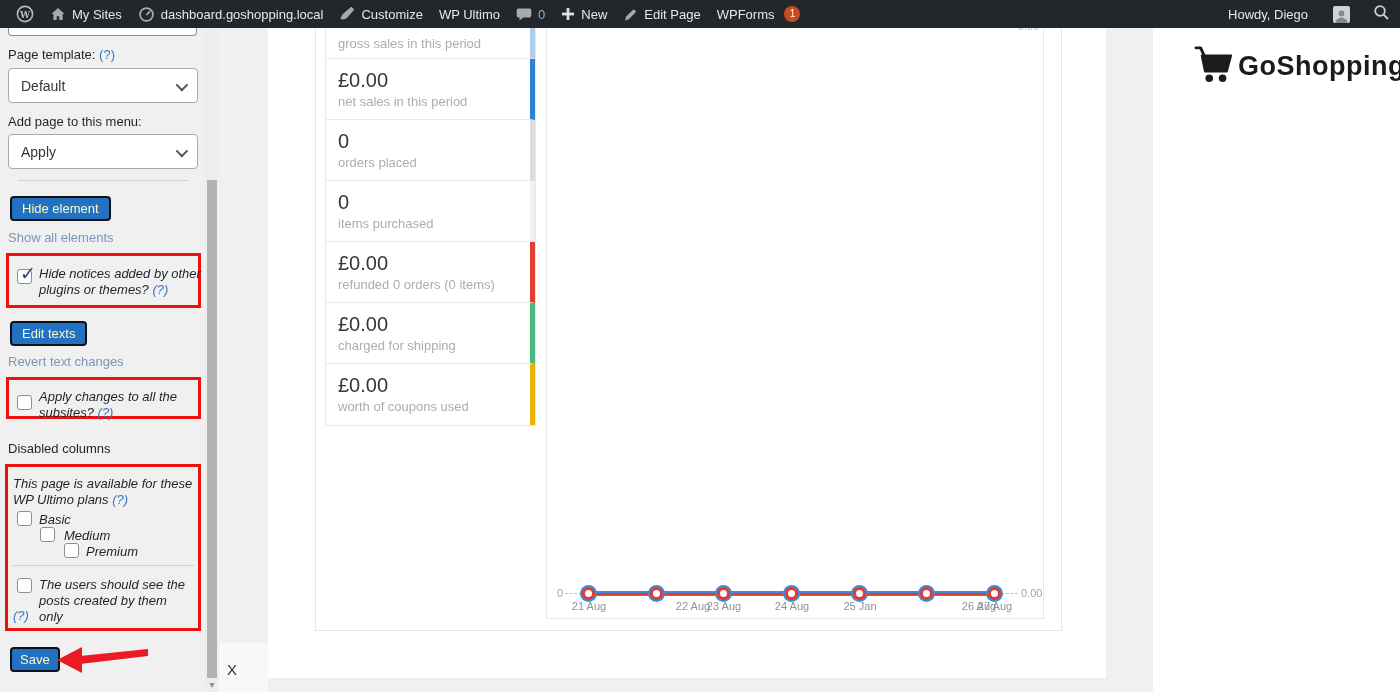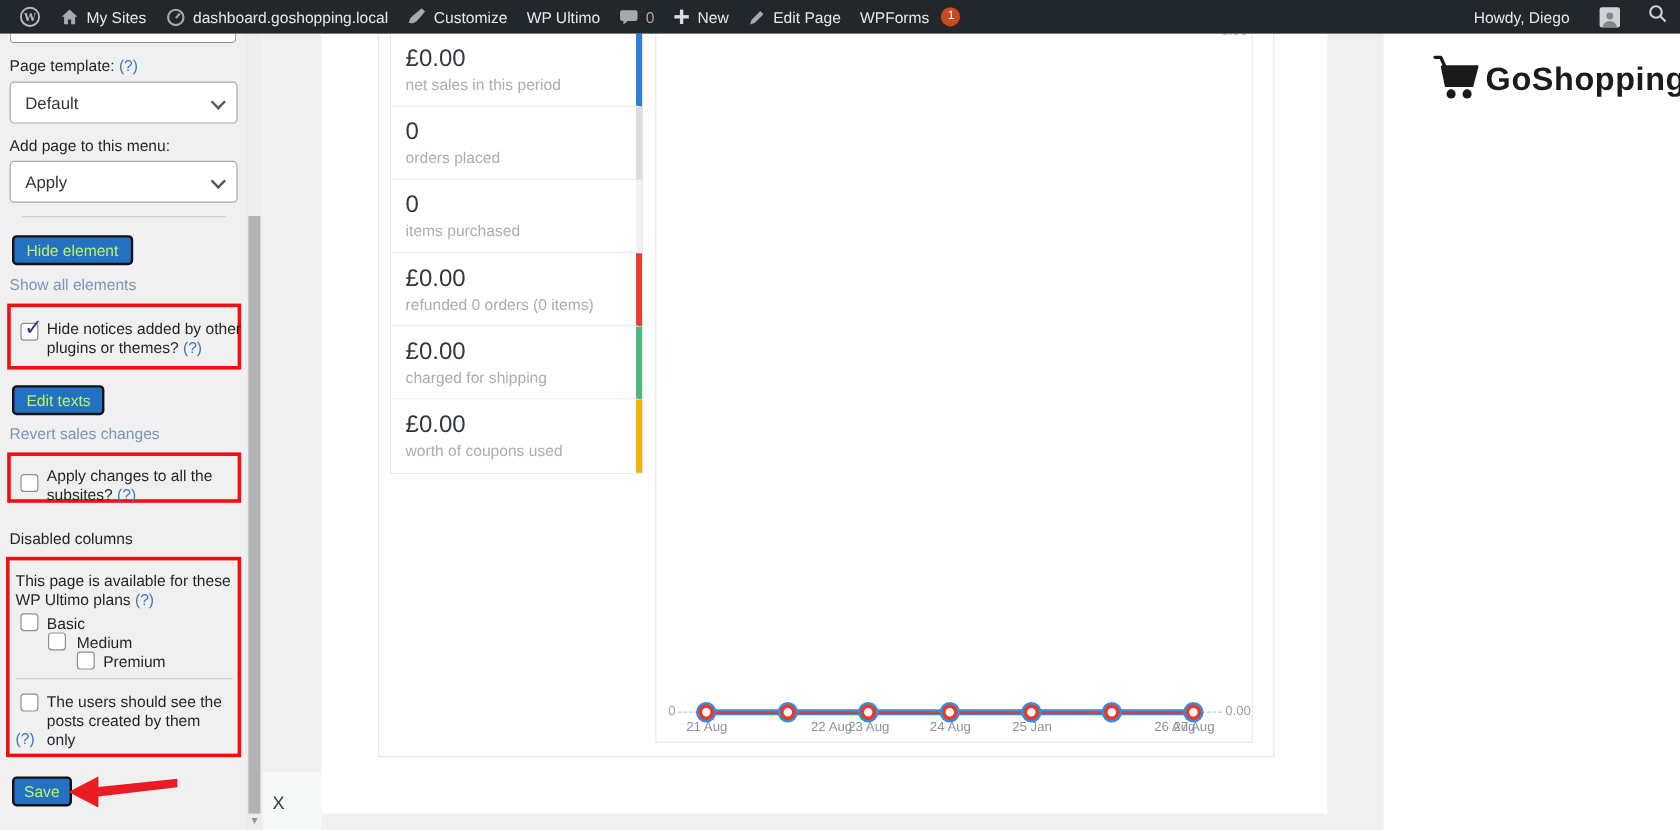--- a/index.html
+++ b/index.html
@@ -15,22 +15,22 @@
   .ab-dim { color:#a7aaad; }
   .badge { display:inline-block; width:16px; height:16px; border-radius:50%; background:#ca4a1f; color:#fff; font-size:10px; line-height:16px; text-align:center; margin-left:4px; }
   .avatar { width:17px; height:17px; border-radius:2px; background:#cfd3d6; display:flex; align-items:flex-end; justify-content:center; overflow:hidden; }
 
   
   .plabel { position:absolute; font-size:13px; color:#1d2327; }
   .help { color:#3b78bf; text-decoration:none; cursor:pointer; }
   .softlink { position:absolute; font-size:13px; color:#7b96b8; cursor:pointer; }
   .select { position:absolute; width:190px; height:35px; background:#fff; border:1px solid #a7aaad; border-radius:4px; font-size:14px; color:#32373c; display:flex; align-items:center; padding:0 26px 0 12px; cursor:pointer; }
   .select::after { content:""; position:absolute; right:12px; top:13px; width:7px; height:7px; border-right:2px solid #50575e; border-bottom:2px solid #50575e; transform:rotate(45deg) translateY(-2px); }
-  .btn { position:absolute; background:#2271c3; color:#bef264; border:2px solid #101112; border-radius:4px; font-size:13px; padding:3px 10px; cursor:pointer; font-family:inherit; }
-  .redbox { position:absolute; border:3px solid #ec4899; background:transparent; }
+  .btn { position:absolute; background:#2271c3; color:#fef9c3; border:2px solid #101112; border-radius:4px; font-size:13px; padding:3px 10px; cursor:pointer; font-family:inherit; }
+  .redbox { position:absolute; border:3px solid #ec4899; background:transparent;font-style:italic; }
   .cb { position:absolute; width:15px; height:15px; background:#fff; border:1px solid #8c8f94; border-radius:3px; cursor:pointer; }
   .cb.checked::after { content:"\2713"; position:absolute; left:2px; top:-8px; font-size:19px; font-weight:bold; color:#25418c; }
   .boxtext { position:absolute; font-size:13px; color:#1d2327; line-height:16px; }
   .hr { position:absolute; border-top:1px solid #cfd1d4; height:0; }
 
   
   .sb-track { position:absolute; left:205px; top:28px; width:13px; height:664px; background:#ededee; }
   .sb-thumb { position:absolute; left:207px; top:180px; width:10px; height:498px; background:#b1b3b5; cursor:grab; }
   .sb-arrow { position:absolute; left:206px; top:679px; width:12px; height:12px; color:#8d9195; font-size:10px; line-height:12px; text-align:center; cursor:pointer; }
 
@@ -177,21 +177,21 @@
 
 <div class="redbox" style="left: 6px; top: 253px; width: 195px; height: 55px; border-color: rgb(238, 17, 17);">
   <span class="cb checked" style="left:8px; top:13px;"></span>
   <div class="boxtext" style="left:30px; top:10px; width:162px;">
     <span>Hide notices added by other plugins or themes?</span>
     <a class="help" style="color: rgb(59, 120, 191);">(?)</a>
   </div>
 </div>
 
 <button class="btn" style="left: 10px; top: 321px; background: rgb(34, 113, 195);">Edit texts</button>
-<a class="softlink" style="left: 8px; top: 354px; color: rgb(123, 150, 184);">Revert sales changes</a>
+<a class="softlink" style="left: 8px; top: 354px; color: rgb(123, 150, 184);">Revert text changes</a>
 
 <div class="redbox" style="left: 6px; top: 377px; width: 195px; height: 42px; border-color: rgb(238, 17, 17);">
   <span class="cb" style="left:8px; top:15px;"></span>
   <div class="boxtext" style="left:30px; top:9px; width:152px;">
     <span>Apply changes to all the subsites?</span>
     <a class="help" style="color: rgb(59, 120, 191);">(?)</a>
   </div>
 </div>
 
 <div class="plabel" style="left:8px; top:441px;">Disabled columns</div>
@@ -224,20 +224,23 @@
 <div class="sb-thumb"></div>
 <div class="sb-arrow">▾</div>
 
 <div class="x-patch"></div>
 <div class="x-close">X</div>
 
 <div class="main-white"></div>
 <div class="report-box"></div>
 
 <div class="stats">
+  <div class="stat-item first" style="border-right-color: rgb(174, 205, 232);">
+    <div class="stat-label">gross sales in this period</div>
+  </div>
   <div class="stat-item" style="border-right-color: rgb(47, 126, 216);">
     <div class="stat-amount">£0.00</div>
     <div class="stat-label">net sales in this period</div>
   </div>
   <div class="stat-item" style="border-right-color: rgb(217, 221, 224);">
     <div class="stat-amount">0</div>
     <div class="stat-label">orders placed</div>
   </div>
   <div class="stat-item" style="border-right-color: rgb(238, 240, 242);">
     <div class="stat-amount">0</div>

